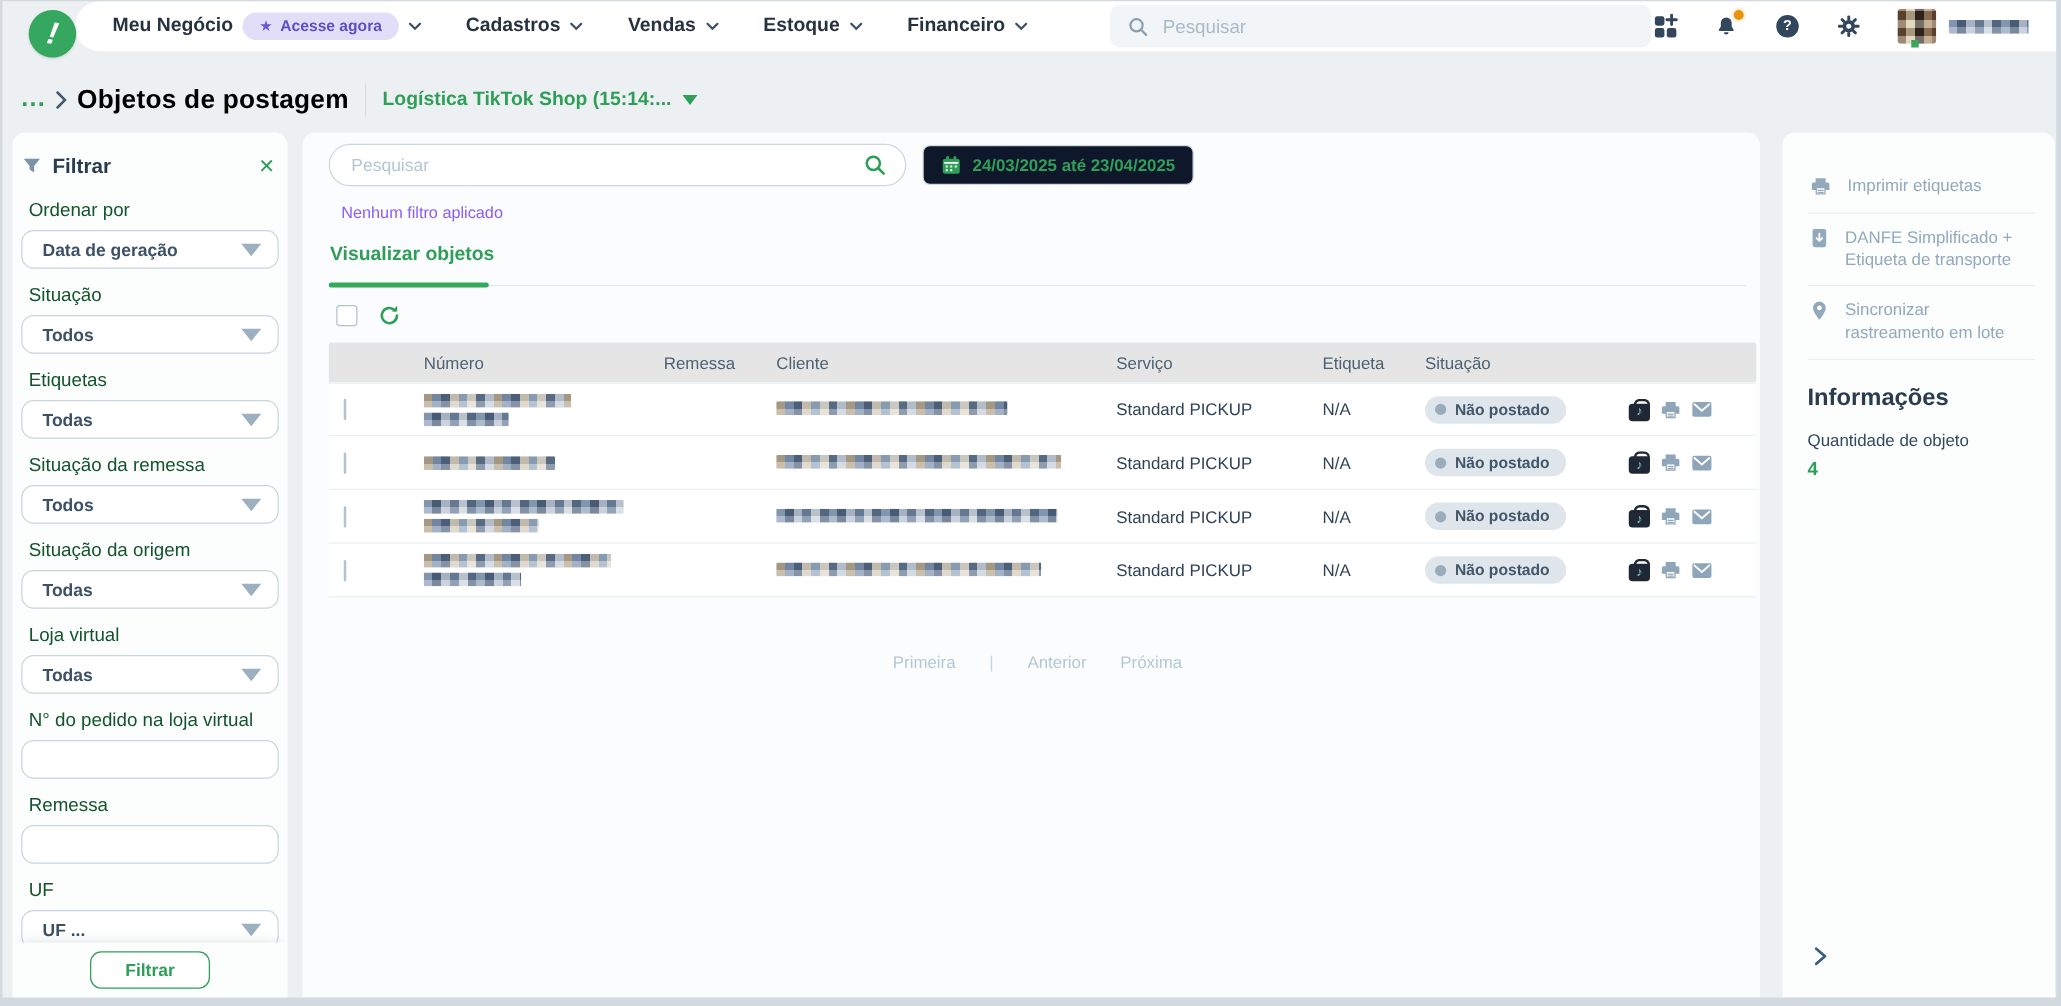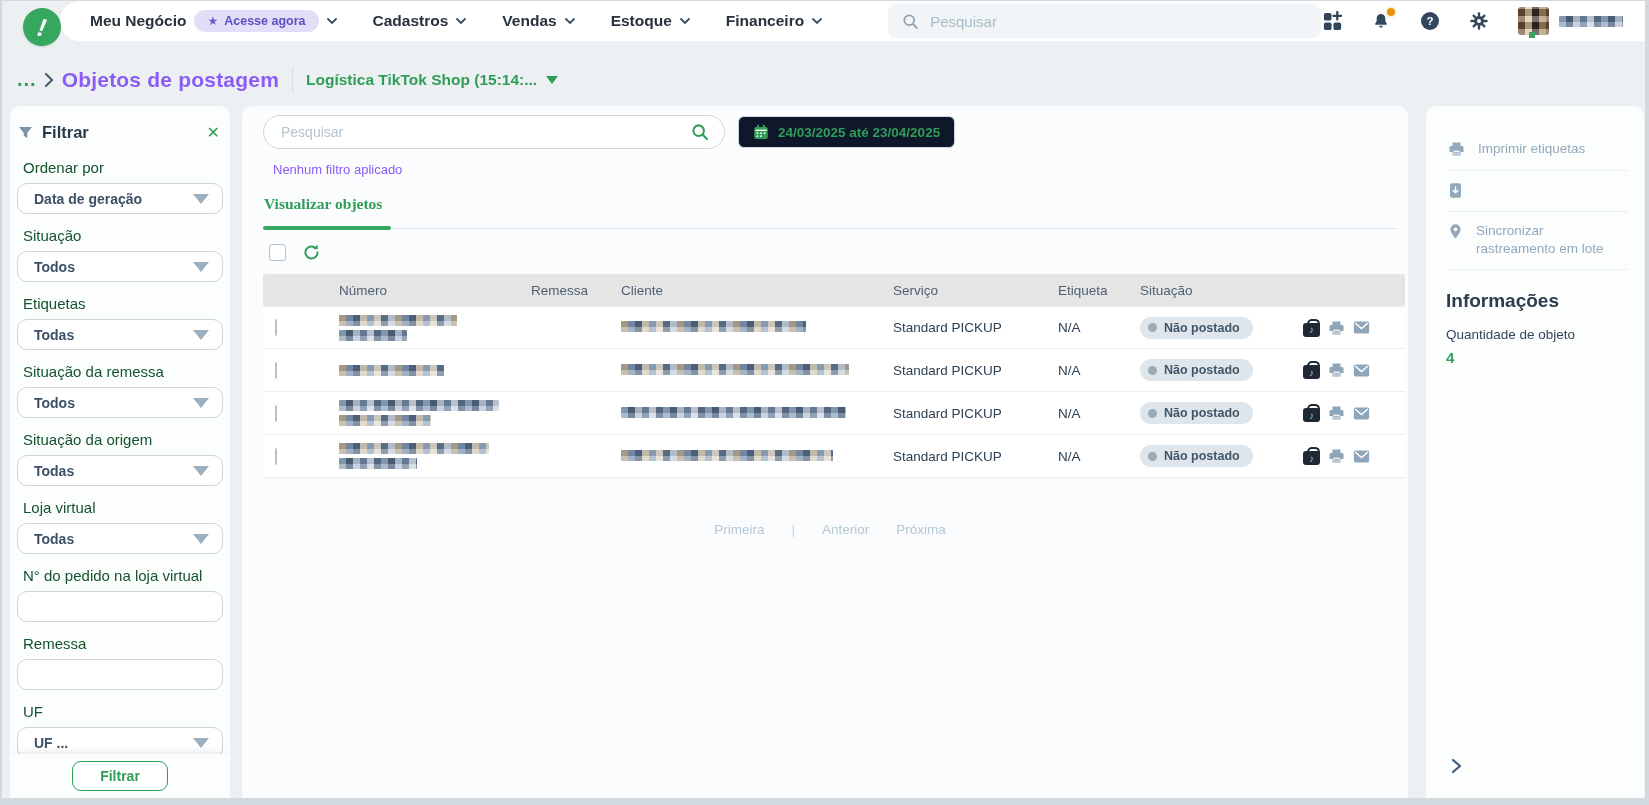--- a/index.html
+++ b/index.html
@@ -50,21 +50,21 @@
     background-image:
       repeating-linear-gradient(0deg, rgba(255,255,255,.25) 0 5px, rgba(30,50,70,.12) 5px 11px),
       repeating-linear-gradient(90deg, #8fa3bb 0 7px, #4d617c 7px 14px, #b9c3d2 14px 21px,
         #6e829c 21px 28px, #cdd5de 28px 35px, #5a6e88 35px 42px); }
 
   
   .crumbs { position:absolute; top:52px; left:0; right:0; height:53px; display:flex; align-items:center;
             padding-left:15px; }
   .crumb-dots { color:#2f9e58; font-weight:700; font-size:20px; letter-spacing:1px; cursor:pointer; }
   .crumb-sep { margin:0 8px 0 7px; display:flex; }
-  .page-title { color:#8b5cf6; font-weight:700; font-size:21px; letter-spacing:.2px; }
+  .page-title { color:#000000; font-weight:700; font-size:21px; letter-spacing:.2px; }
   .crumb-div { width:1px; height:26px; background:#d6dde2; margin:0 13px; }
   .context-picker { display:flex; align-items:center; gap:9px; color:#2f9e58; font-weight:700;
                     font-size:15.5px; cursor:pointer; }
   .tri-green { width:0; height:0; border-left:6px solid transparent; border-right:6px solid transparent;
                border-top:8px solid #2f9e58; }
 
   
   .card { position:absolute; top:105px; bottom:0; background:#fcfdfd; border-radius:10px 10px 0 0; }
   .sidebar { left:8px; width:220px; overflow:hidden; }
   .main    { left:240px; width:1166px; background:#fbfcfd; }
@@ -92,21 +92,21 @@
   .main-inner { padding:9px 16px 0 21px; position:relative; height:100%; }
   .search-row { display:flex; align-items:center; gap:13px; }
   .m-search { width:462px; height:34px; border:1px solid #ccd6de; border-radius:17px; background:#fff;
               display:flex; align-items:center; padding:0 15px 0 17px; }
   .m-search input { flex:1; border:none; outline:none; font-size:14px; color:#33475c; background:transparent; font-family:inherit; }
   .m-search input::placeholder { color:#b6c6d0; }
   .date-btn { height:32px; border:1px solid #ccd6de; border-radius:6px; background:#0f172a; cursor:pointer;
               display:flex; align-items:center; gap:9px; padding:0 14px; color:#2f9e58;
               font-weight:700; font-size:13.5px; white-space:nowrap; }
   .filter-status { margin:13px 0 0 10px; font-size:13px; color:#8b5cf6; }
-  .tabs { margin-top:18px; position:relative; height:34px; border-bottom:1px solid #e2e9ed; width:1134px;font-family:Liberation Serif, serif; }
+  .tabs { margin-top:18px; position:relative; height:34px; border-bottom:1px solid #e2e9ed; width:1134px; }
   .tab { display:inline-block; color:#2f9e58; font-weight:700; font-size:15.5px; cursor:pointer; padding-left:1px; }
   .tab-bar { position:absolute; left:0; bottom:-2px; width:128px; height:4px; background:#34a85c; border-radius:2px; }
   .select-row { margin:15px 0 0 6px; display:flex; align-items:center; gap:17px; }
   .checkbox { width:17px; height:17px; border:1.5px solid #b3c2cf; border-radius:3px; background:#fff; cursor:pointer; }
   .grid { display:grid; grid-template-columns:64px 192px 90px 272px 165px 82px 163px 1fr; align-items:center; }
   .thead { margin-top:13px; height:32px; background:#e5e5e5; color:#4e6173; font-size:13.5px;
            padding-left:12px; width:1142px; border-radius:2px; }
   .trow { height:43px; background:#fff; border-bottom:1px solid #e8eef1; padding-left:12px; width:1142px;
           font-size:13.5px; color:#2e4254; }
   .trow .numero { display:flex; flex-direction:column; gap:4px; padding-right:30px; }
@@ -510,20 +510,21 @@
             <rect x="5.6" y="12.4" width="4.8" height="1" fill="#92a9bc"></rect>
           </svg>
         <span>Imprimir etiquetas</span>
       </div>
       <hr class="r-div">
       <div class="r-item">
         <svg width="15" height="17" viewBox="0 0 16 17">
             <rect x="2.2" y="0.8" width="11.6" height="15.4" rx="1.8" fill="#92a9bc"></rect>
             <path d="M8 4.6v6M5.6 8.4 8 10.8l2.4-2.4" fill="none" stroke="#fff" stroke-width="1.5" stroke-linecap="round" stroke-linejoin="round"></path>
           </svg>
+        <span>DANFE Simplificado + Etiqueta de transporte</span>
       </div>
       <hr class="r-div">
       <div class="r-item">
         <svg width="15" height="17" viewBox="0 0 16 17">
             <path d="M8 .8a5.4 5.4 0 0 1 5.4 5.4c0 3.8-5.4 10-5.4 10S2.6 10 2.6 6.2A5.4 5.4 0 0 1 8 .8z" fill="#92a9bc"></path>
             <circle cx="8" cy="6.2" r="2" fill="#fff"></circle>
           </svg>
         <span>Sincronizar rastreamento em lote</span>
       </div>
       <hr class="r-div">

